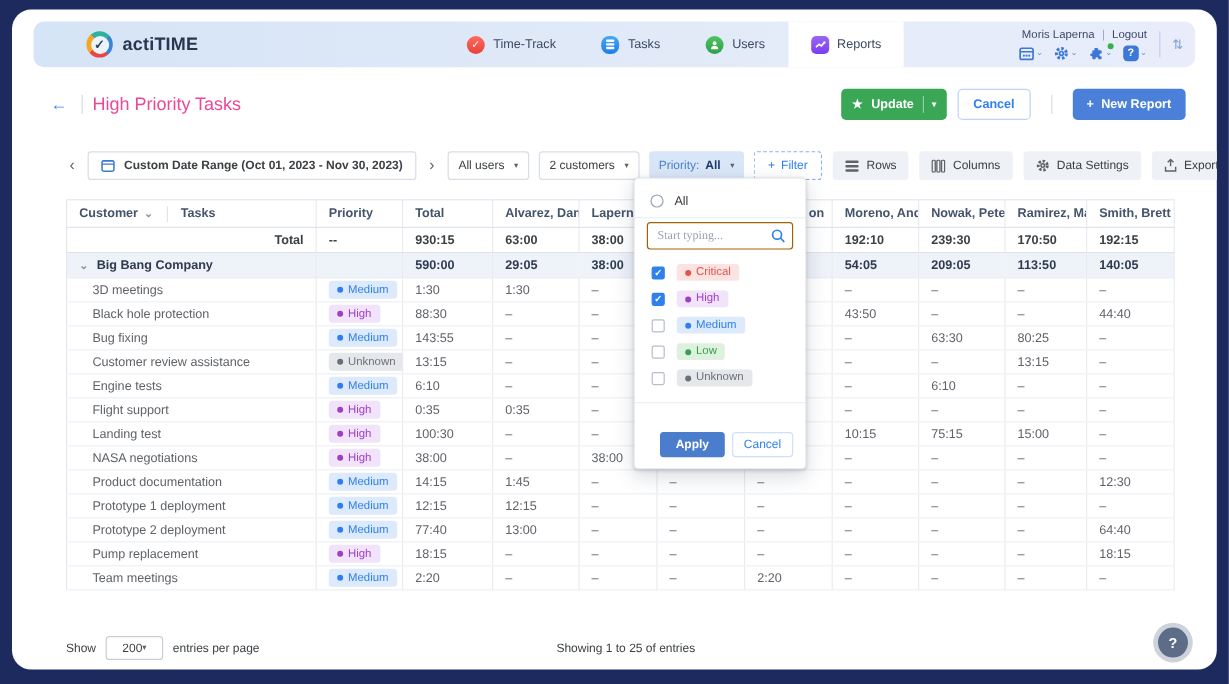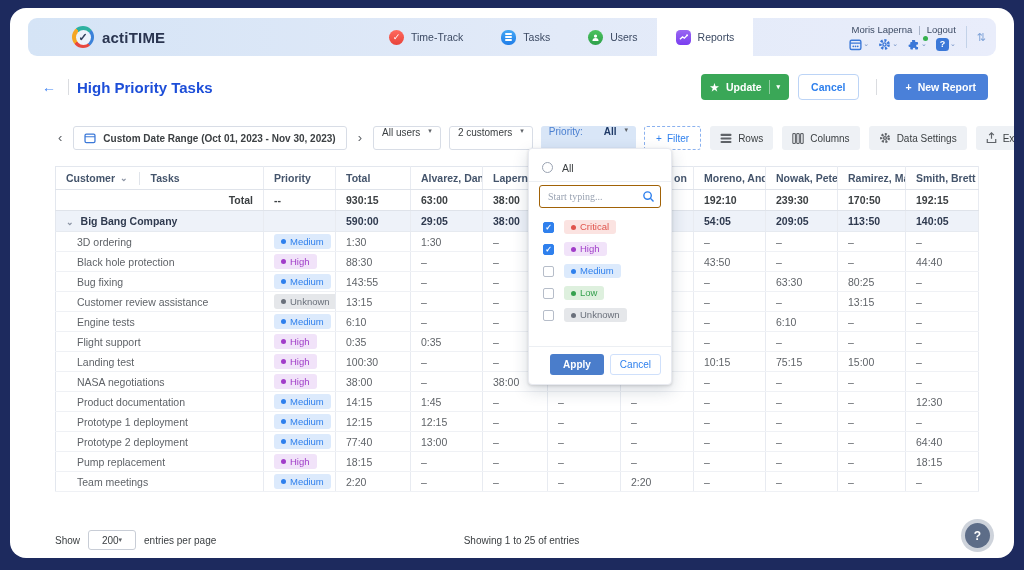--- a/index.html
+++ b/index.html
@@ -38,42 +38,42 @@
     display:flex;align-items:center;justify-content:center}
   .igrp{display:flex;align-items:center}
   .tr-vdiv{width:1px;height:22px;background:#c3d2e8;margin:0 10px}
   .updown{font-size:11px;color:#7fa3d8}
   .greendot{position:absolute;right:-1px;top:-2px;width:5px;height:5px;border-radius:50%;background:#36b14e}
 
   
   .titlebar{position:absolute;left:28px;right:26px;top:64px;height:30px;display:flex;align-items:center}
   .back{font-size:14px;color:#4285f4;cursor:pointer;padding:0 4px}
   .vdiv{width:1px;height:16px;background:#dadce0;margin:0 8px}
-  .page-title{font-size:15px;font-weight:bold;color:#1d4ed8}
+  .page-title{font-size:15px;font-weight:normal;color:#ec4899}
   .title-actions{margin-left:auto;display:flex;align-items:center;gap:9px}
   .btn{display:flex;align-items:center;border-radius:4px;height:26px;font-size:10.5px;font-weight:bold;cursor:pointer;border:none}
   .btn-update{background:#3aa757;color:#fff;padding:0 9px;gap:7px}
   .btn-update .bu-div{width:1px;height:14px;background:rgba(255,255,255,.45)}
   .btn-cancel{background:#fff;color:#2f80ed;border:1px solid #bcd4f6;padding:0 12px}
   .btn-new{background:#4a80d9;color:#fff;padding:0 12px;gap:6px}
   .star{font-size:10px}
   .bcaret{font-size:7px}
 
   
   .filterbar{position:absolute;left:45px;right:26px;top:118px;height:24px;display:flex;align-items:center;gap:8px;font-size:10px;color:#3c4043}
   .chev{font-size:13px;color:#5f6368;cursor:pointer;padding:0 3px;line-height:24px}
   .datebtn{display:flex;align-items:center;gap:7px;height:24px;border:1px solid #d8dde6;border-radius:3px;background:#fff;
     padding:0 10px;font-weight:bold;color:#3c4043;cursor:pointer;white-space:nowrap}
-  .select{display:flex;height:24px;border:1px solid #d8dde6;border-radius:3px;background:#fff;
+  .select{display:flex;align-items:center;height:24px;border:1px solid #d8dde6;border-radius:3px;background:#fff;
     padding:0 8px;cursor:pointer;white-space:nowrap}
   .select .scaret{margin-left:auto;font-size:7px;color:#5f6368;padding-left:8px}
   .sel-users{width:113px}
   .sel-cust{width:113px}
   .sel-priority{width:121px;background:#d9e6f7;border:none}
-  .sel-priority .plabel{color:#4a7fd0;margin-right:21px}
+  .sel-priority .plabel{color:#4a7fd0;margin-right:5px}
   .sel-priority .pval{font-weight:bold;color:#1f3a67}
   .fb-right{margin-left:auto;display:flex;align-items:center;gap:9px}
   .btn-filter{display:flex;align-items:center;gap:5px;height:24px;padding:0 11px;border:1px dashed #8ab1ef;border-radius:3px;
     color:#2f80ed;background:#fff;font-size:10px;cursor:pointer}
   .gbtn{display:flex;align-items:center;gap:6px;height:24px;padding:0 10px;background:#eef1f5;border-radius:3px;
     color:#3c4043;font-size:10px;cursor:pointer;white-space:nowrap}
 
   
   .tablewrap{position:absolute;left:45px;top:158px}
   table{border-collapse:collapse;table-layout:fixed;width:923px;font-size:10.5px;background:#fff;border:1px solid #e3e7ee}
@@ -101,21 +101,21 @@
   .radio.checked::after{content:"";position:absolute;inset:1.6px;border-radius:50%;background:#2f80ed}
   .dd-sep{height:1px;background:#eceff3}
   .dd-search{margin:3px 10px 8px;position:relative}
   .dd-search input{width:100%;height:23px;border:1px solid #a16207;border-radius:3px;padding:0 24px 0 8px;font-size:10px;
     color:#3c4043;outline:none;font-family:Liberation Serif, serif}
   .dd-search input::placeholder{color:#9aa3b2}
   .mag{position:absolute;right:6px;top:5px}
   .dd-item{display:flex;align-items:center;gap:10px;height:22px;padding:0 14px;cursor:pointer}
   .checkbox{width:11px;height:11px;border:1.4px solid #b6bdc9;border-radius:2px;flex:0 0 auto;display:flex;align-items:center;justify-content:center}
   .checkbox.checked{background:#2f80ed;border-color:#2f80ed;color:#fff;font-size:8px;font-weight:bold}
-  .dd-footer{display:flex;justify-content:flex-end;gap:6px;padding:7px 10px 9px;border-top:1px solid #eceff3;margin-top:20px}
+  .dd-footer{display:flex;justify-content:flex-end;gap:6px;padding:24px 10px 9px;border-top:1px solid #eceff3;margin-top:9px}
   .btn-apply{background:#4a7dcb;color:#fff;border:none;border-radius:3px;height:21px;padding:0 13px;font-size:10px;font-weight:bold;cursor:pointer;font-family:"Liberation Sans",sans-serif}
   .btn-ddcancel{background:#fff;color:#2f80ed;border:1px solid #cfe0fb;border-radius:3px;height:21px;padding:0 9px;font-size:10px;cursor:pointer;font-family:"Liberation Sans",sans-serif}
 
   
   .pagefoot{position:absolute;left:45px;right:26px;top:520px;height:24px;display:flex;align-items:center;font-size:10px;color:#3c4043}
   .show-group{display:flex;align-items:center;gap:8px}
   .mini-select{display:flex;align-items:center;justify-content:center;width:48px;height:20px;border:1px solid #c8cdd6;border-radius:3px;padding:0 6px;cursor:pointer;background:#fff}
   .mini-select .scaret{font-size:7px;color:#5f6368}
   .showing{position:absolute;left:50%;transform:translateX(-50%)}
   .help-fab{position:absolute;right:24px;bottom:10px;width:25px;height:25px;border-radius:50%;background:#5d6d88;color:#fff;
@@ -352,21 +352,21 @@
             <td>29:05</td>
             <td>38:00</td>
             <td></td>
             <td></td>
             <td>54:05</td>
             <td>209:05</td>
             <td>113:50</td>
             <td>140:05</td>
           </tr>
           <tr class="task-row">
-            <td class="t-name">3D ordering</td>
+            <td class="t-name">3D meetings</td>
             <td><span class="badge" style="background:#dceafc;color:#2f80ed"><span class="dot" style="background:#2f80ed"></span>Medium</span></td>
             <td>1:30</td>
             <td>1:30</td>
             <td>–</td>
             <td></td>
             <td></td>
             <td>–</td>
             <td>–</td>
             <td>–</td>
             <td>–</td>

